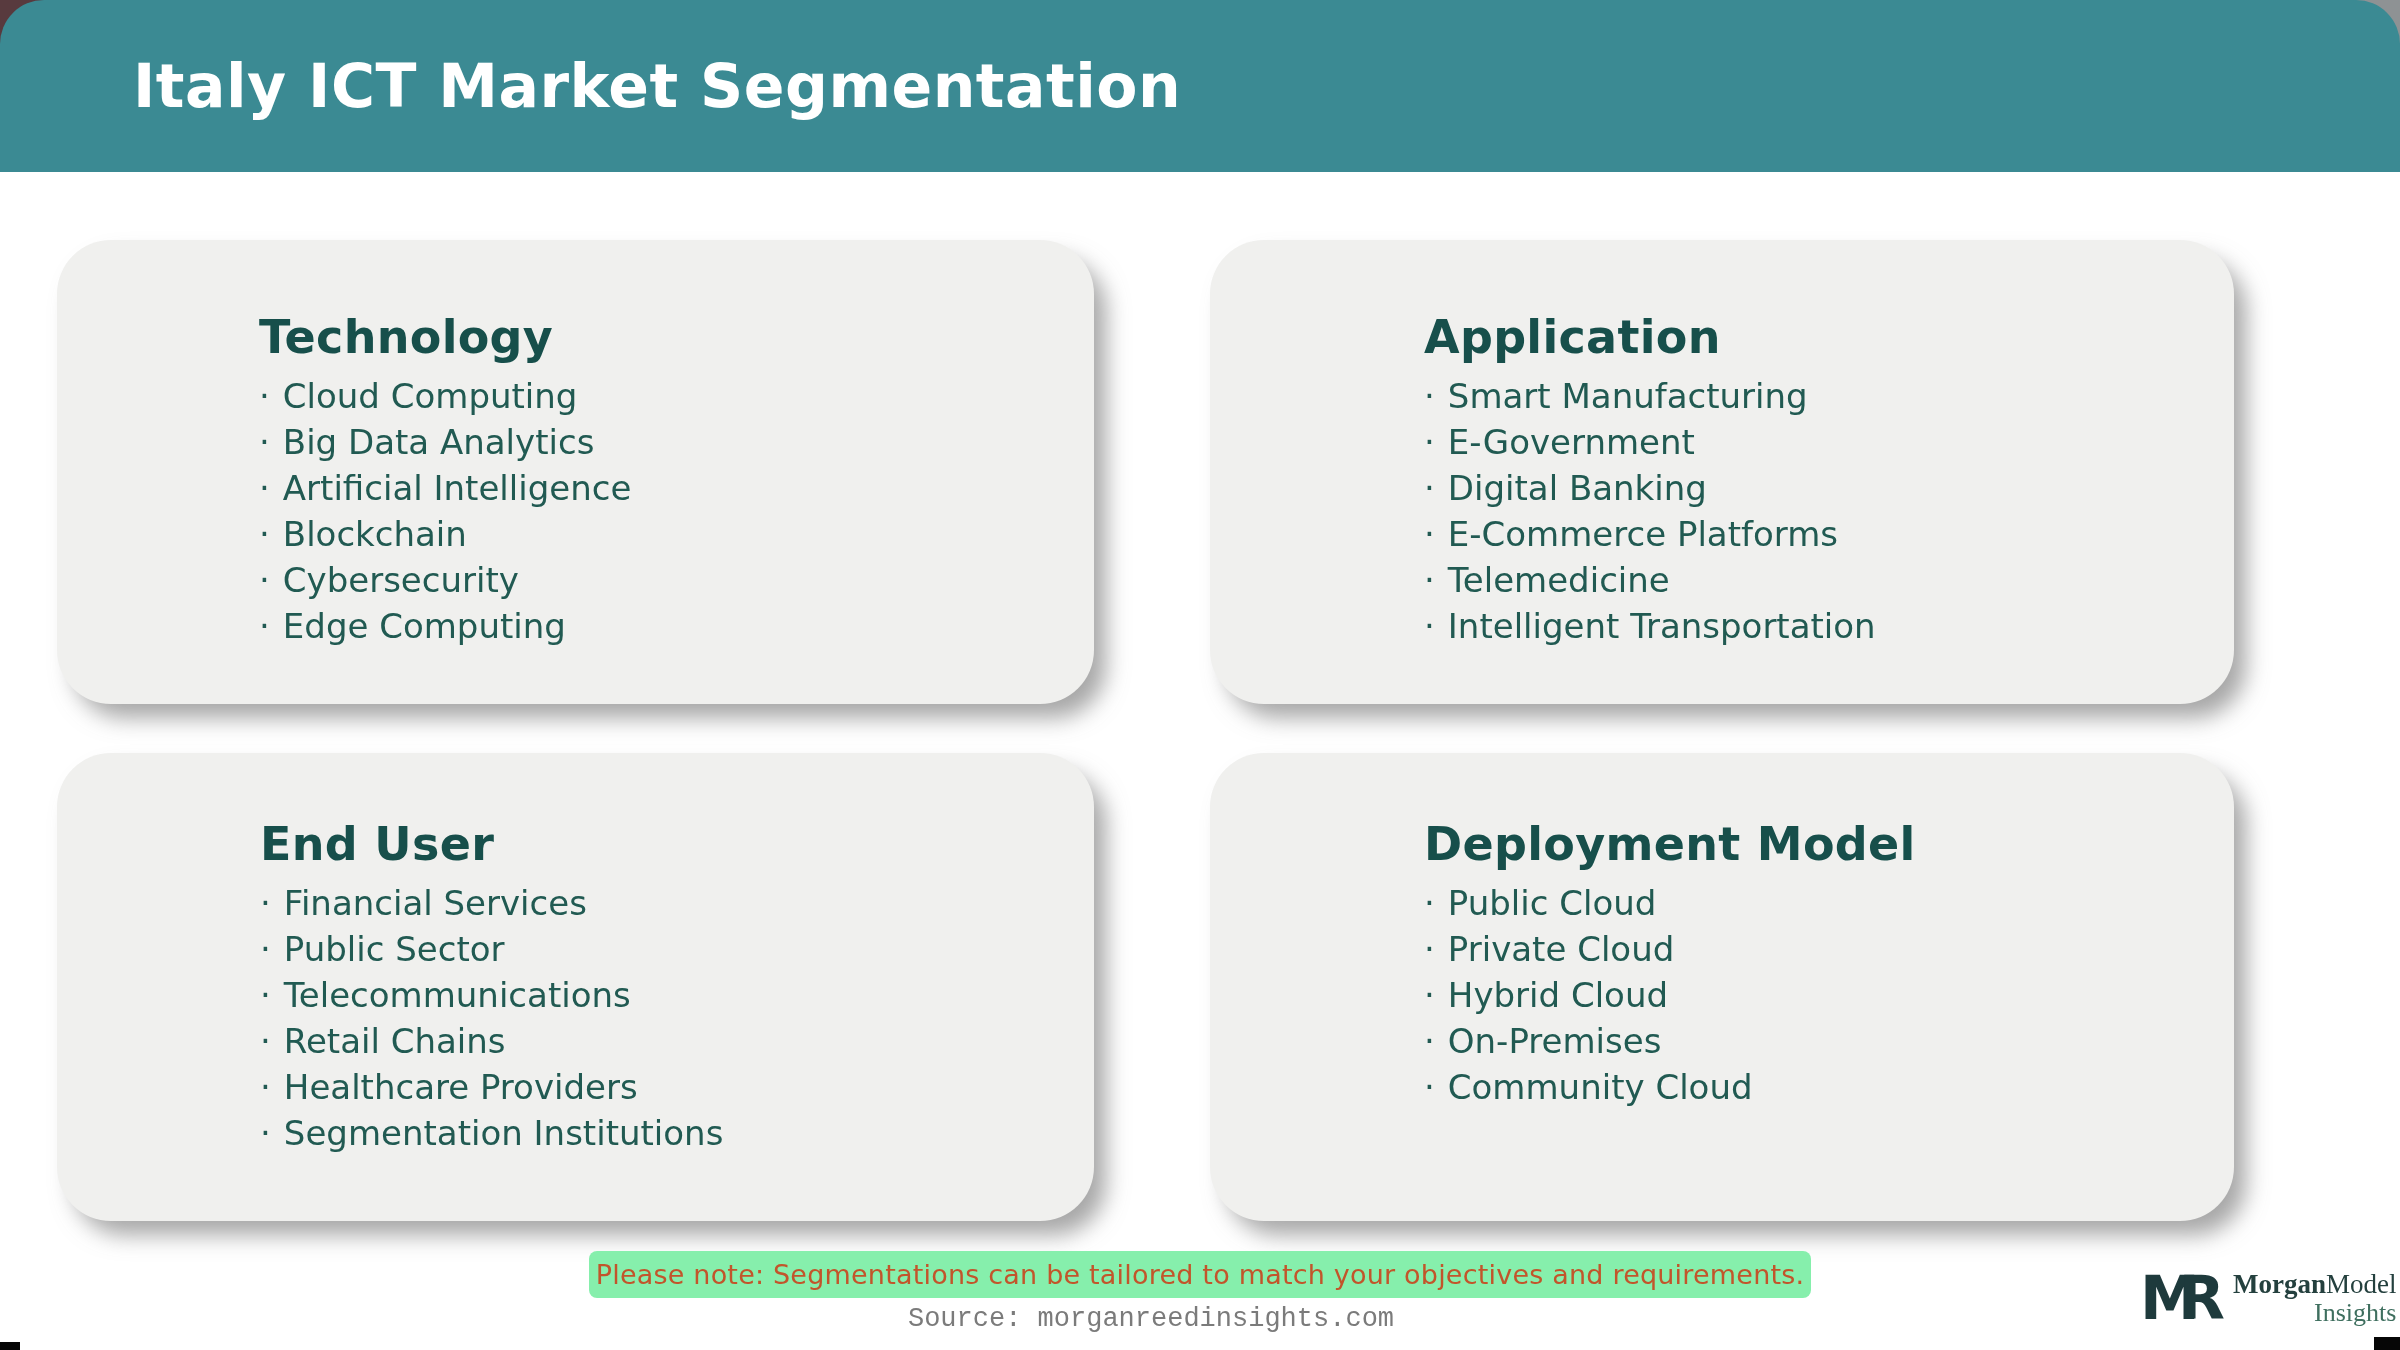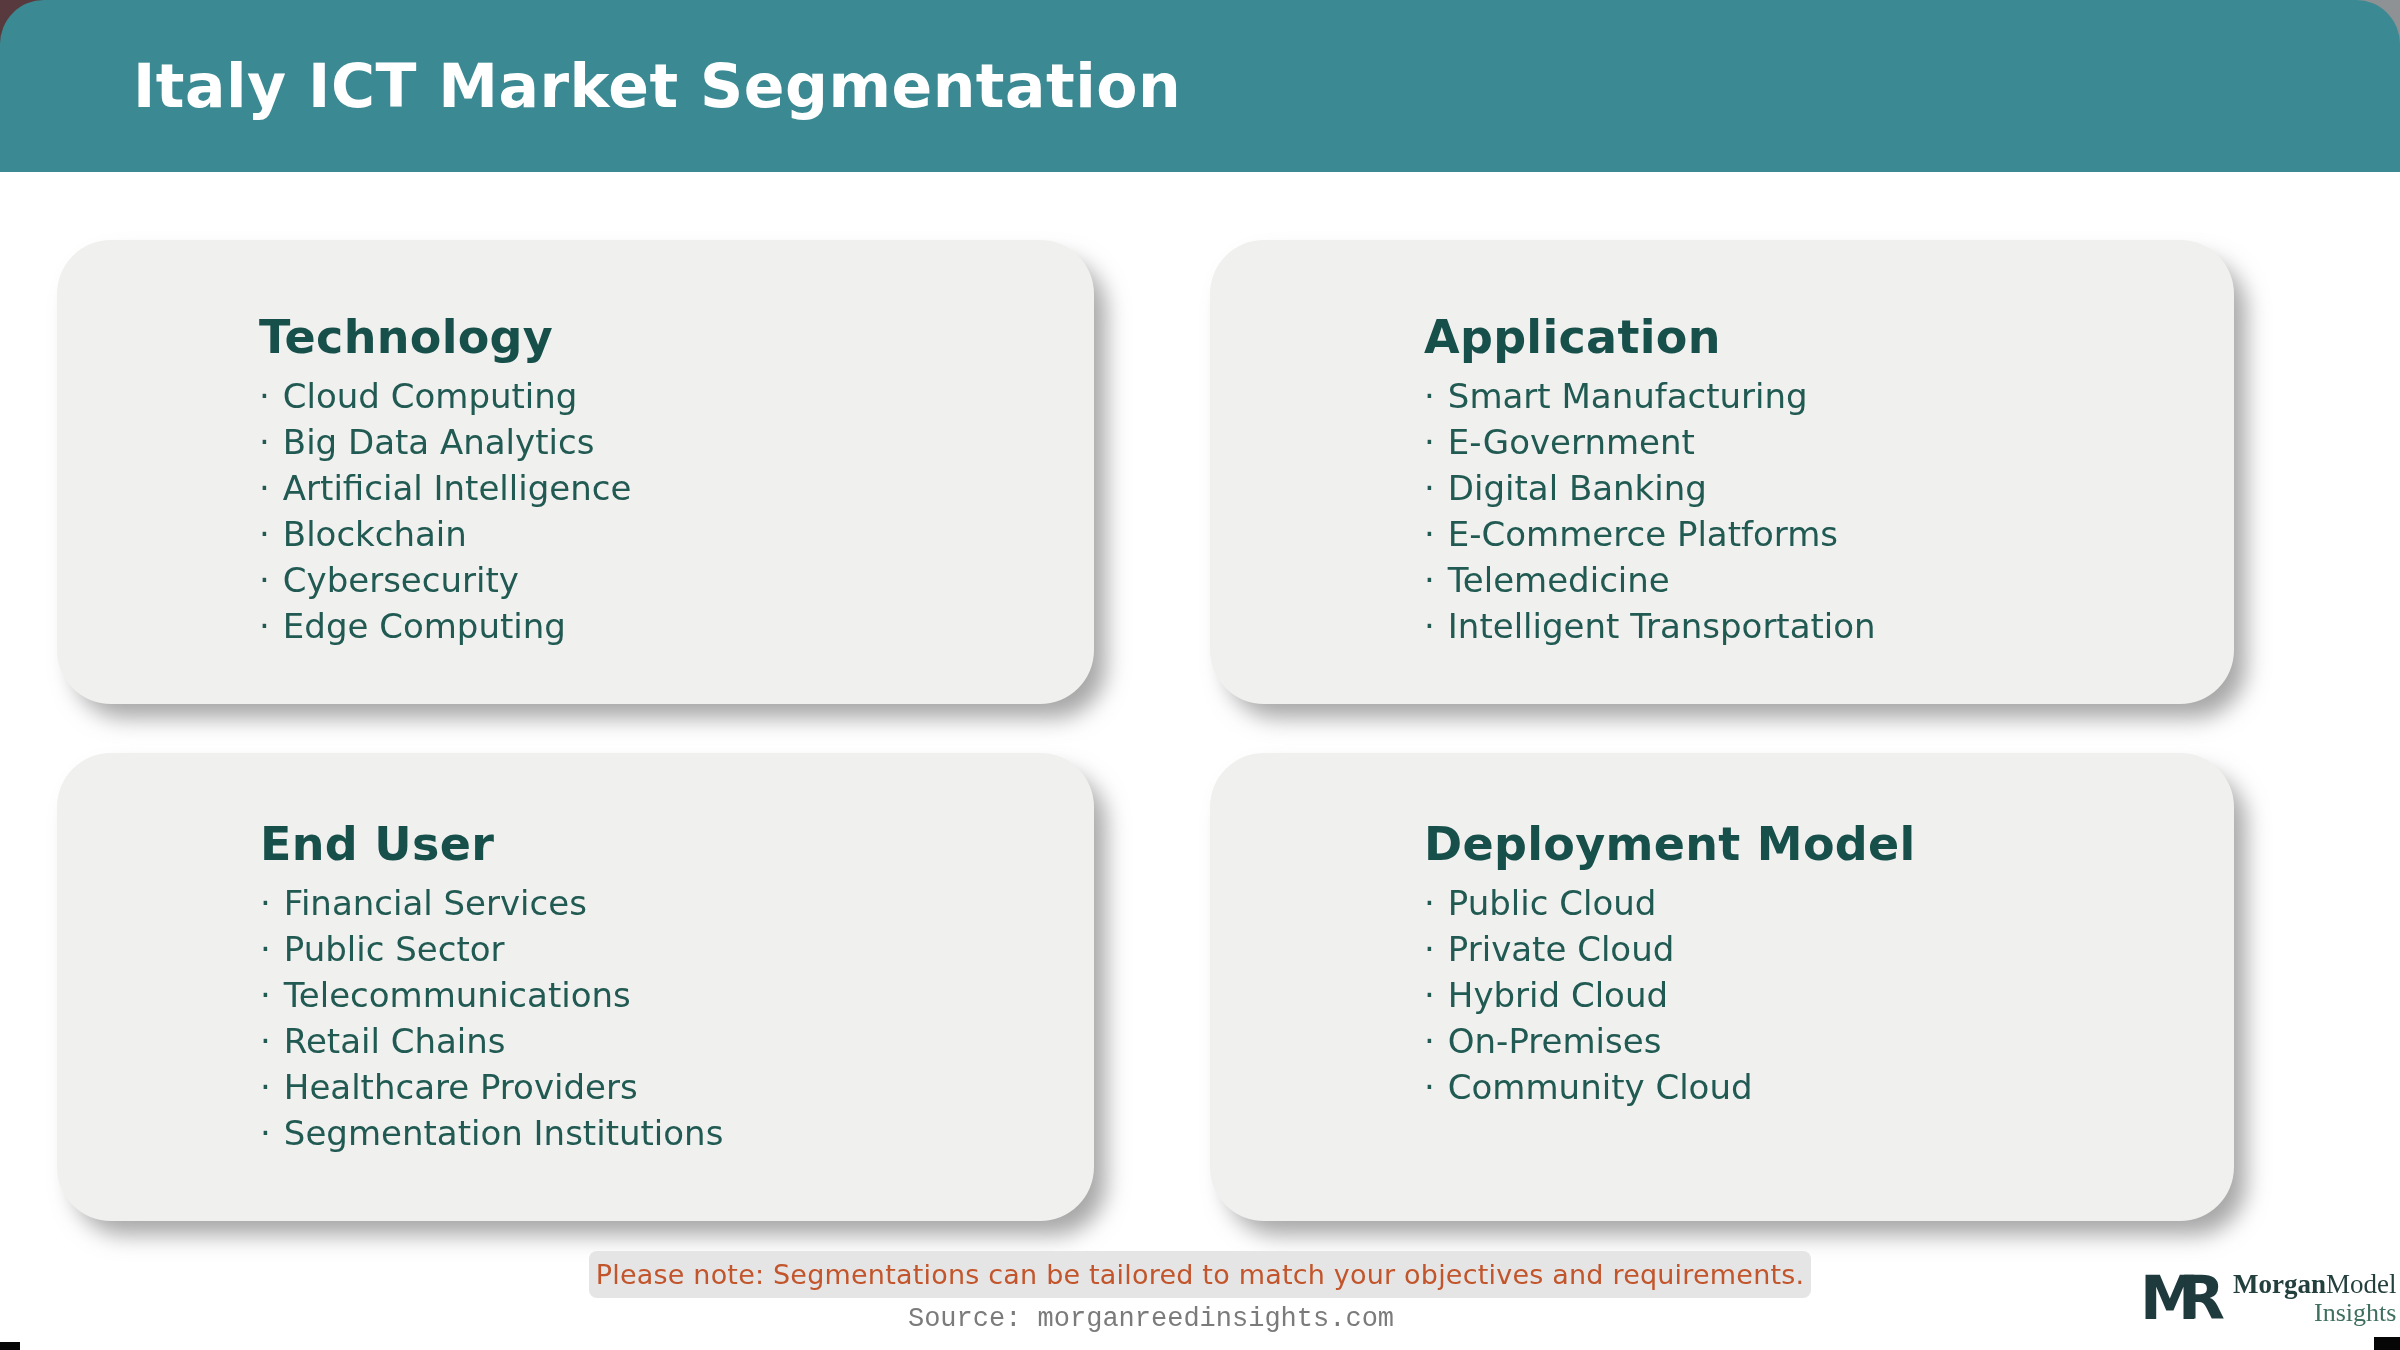--- a/index.html
+++ b/index.html
@@ -39,21 +39,21 @@
   }
   .card ul{
     list-style:none;margin:8px 0 0 0;padding:0;
     font-size:34px;color:#215a52;
   }
   .card li{line-height:46px;white-space:nowrap;}
   .card li::before{content:"·";margin-right:13px;}
 
   .note-banner{
     position:absolute;left:589px;top:1251px;width:1222px;height:47px;
-    background:#e5e5e5;border-radius:8px;z-index:2;
+    background:#86efac;border-radius:8px;z-index:2;
     display:flex;align-items:center;justify-content:center;
   }
   .note-banner span{font-size:27px;color:#c2552b;letter-spacing:0.2px;}
 
   .source-line{
     position:absolute;left:0;top:1304px;width:2302px;text-align:center;
     font-size:27px;color:#7b7b7b;z-index:2;font-family:Liberation Mono, monospace;
   }
 
   .logo{

